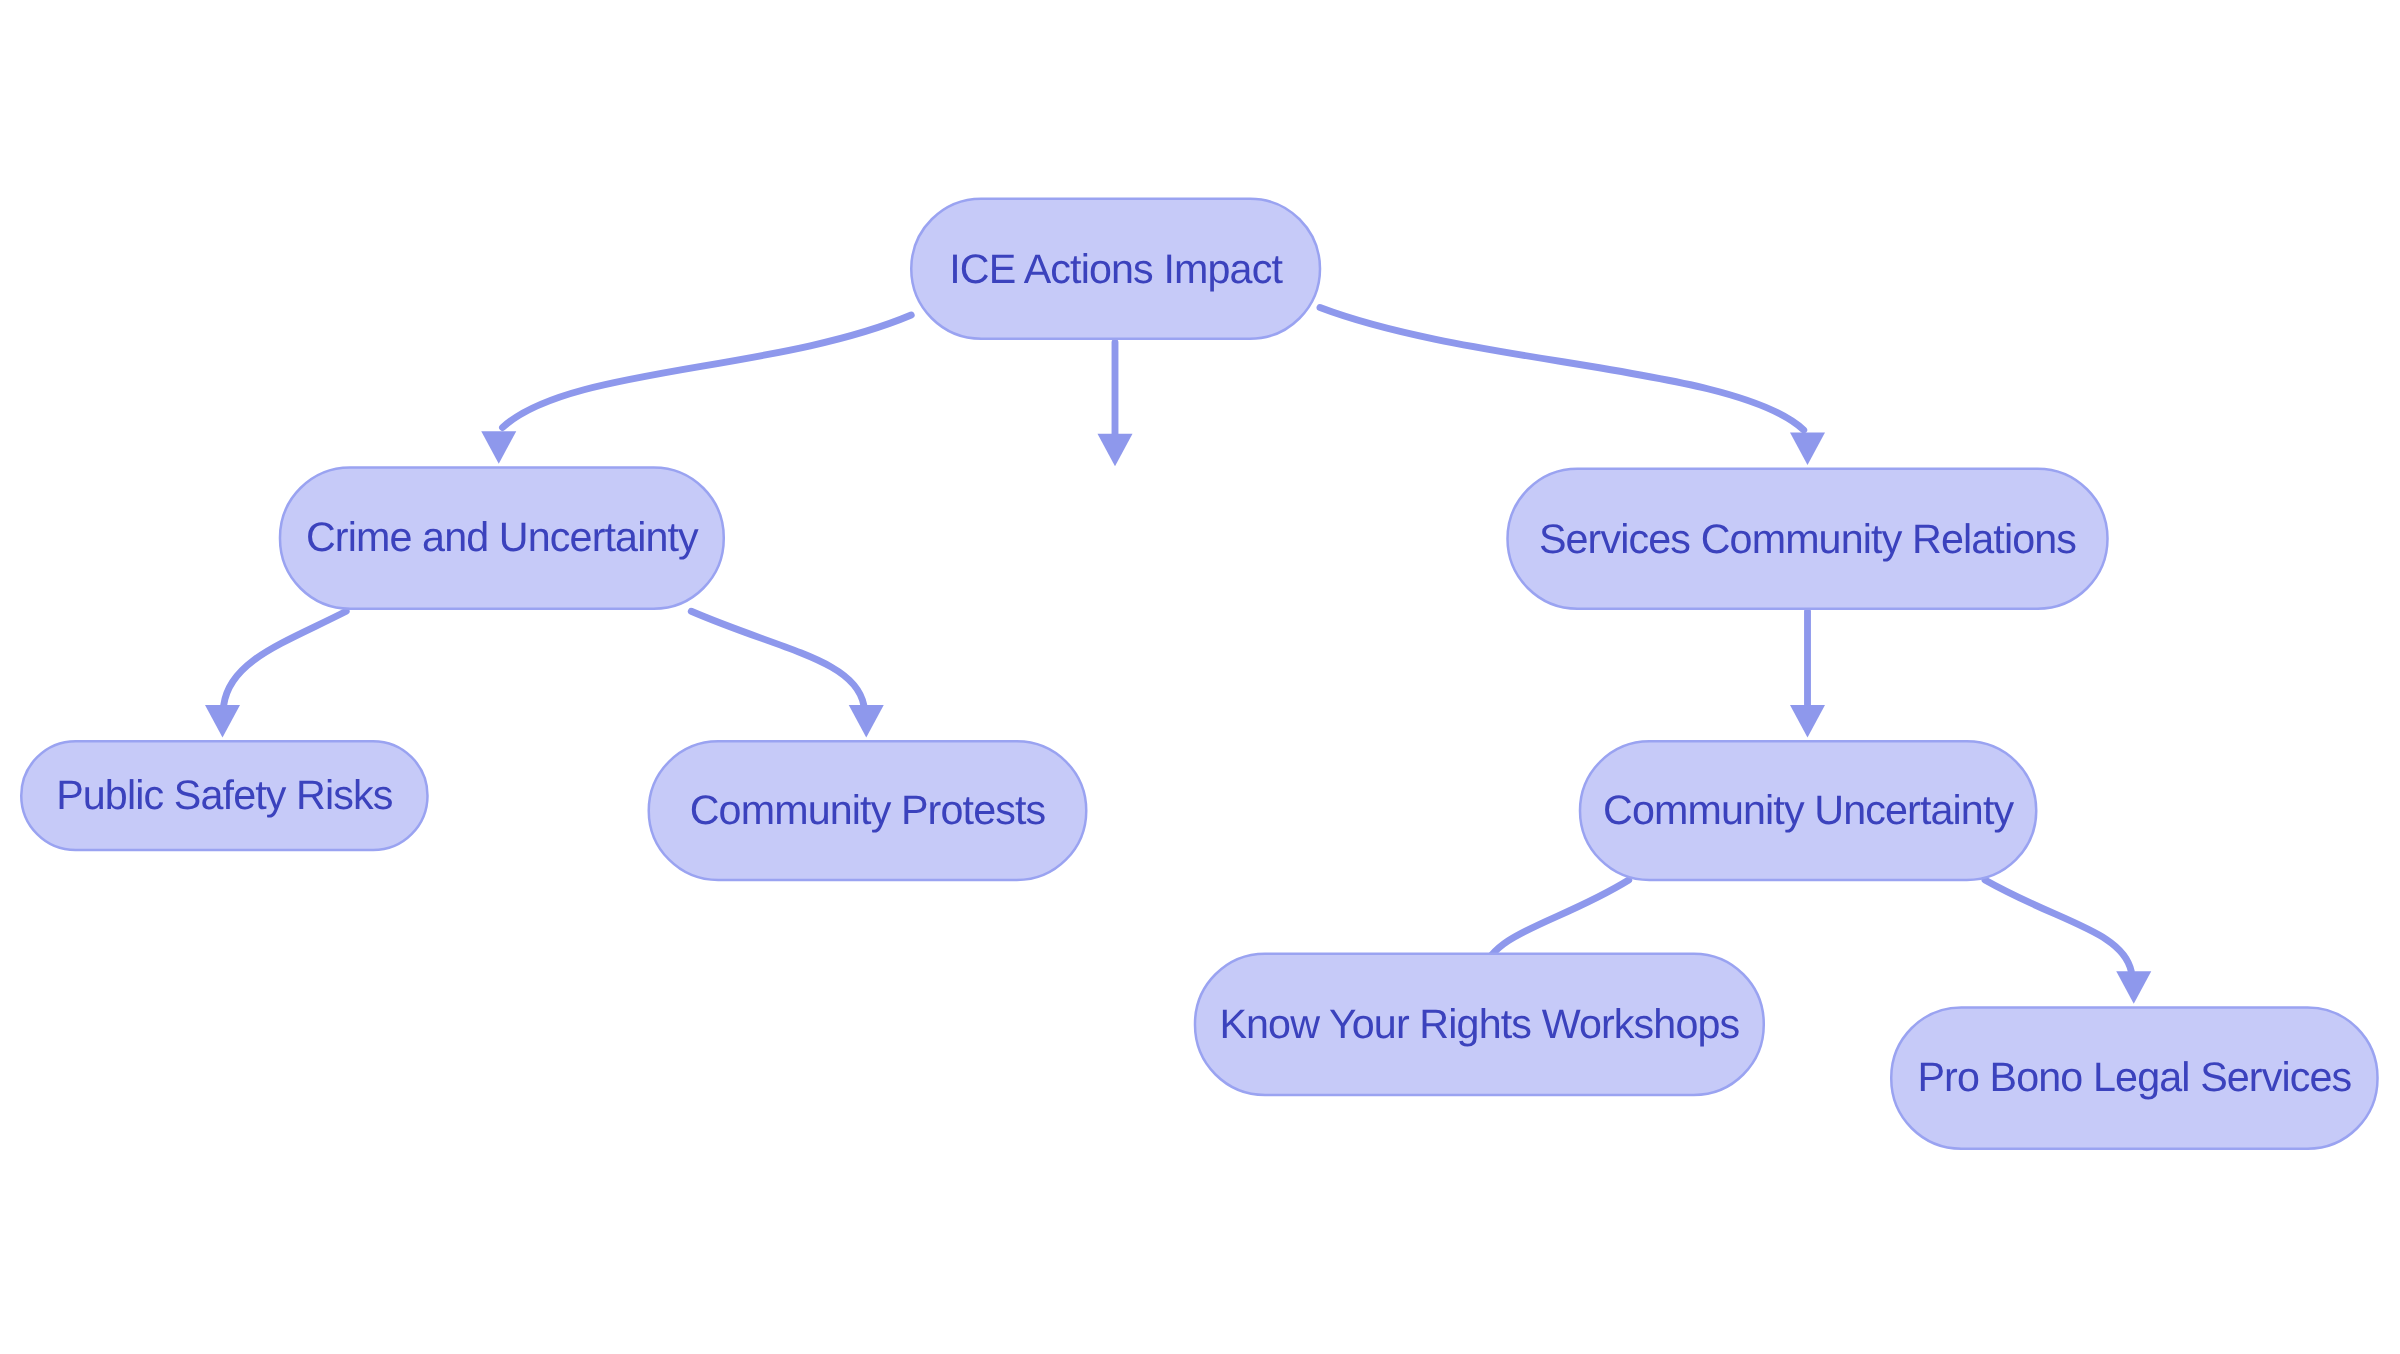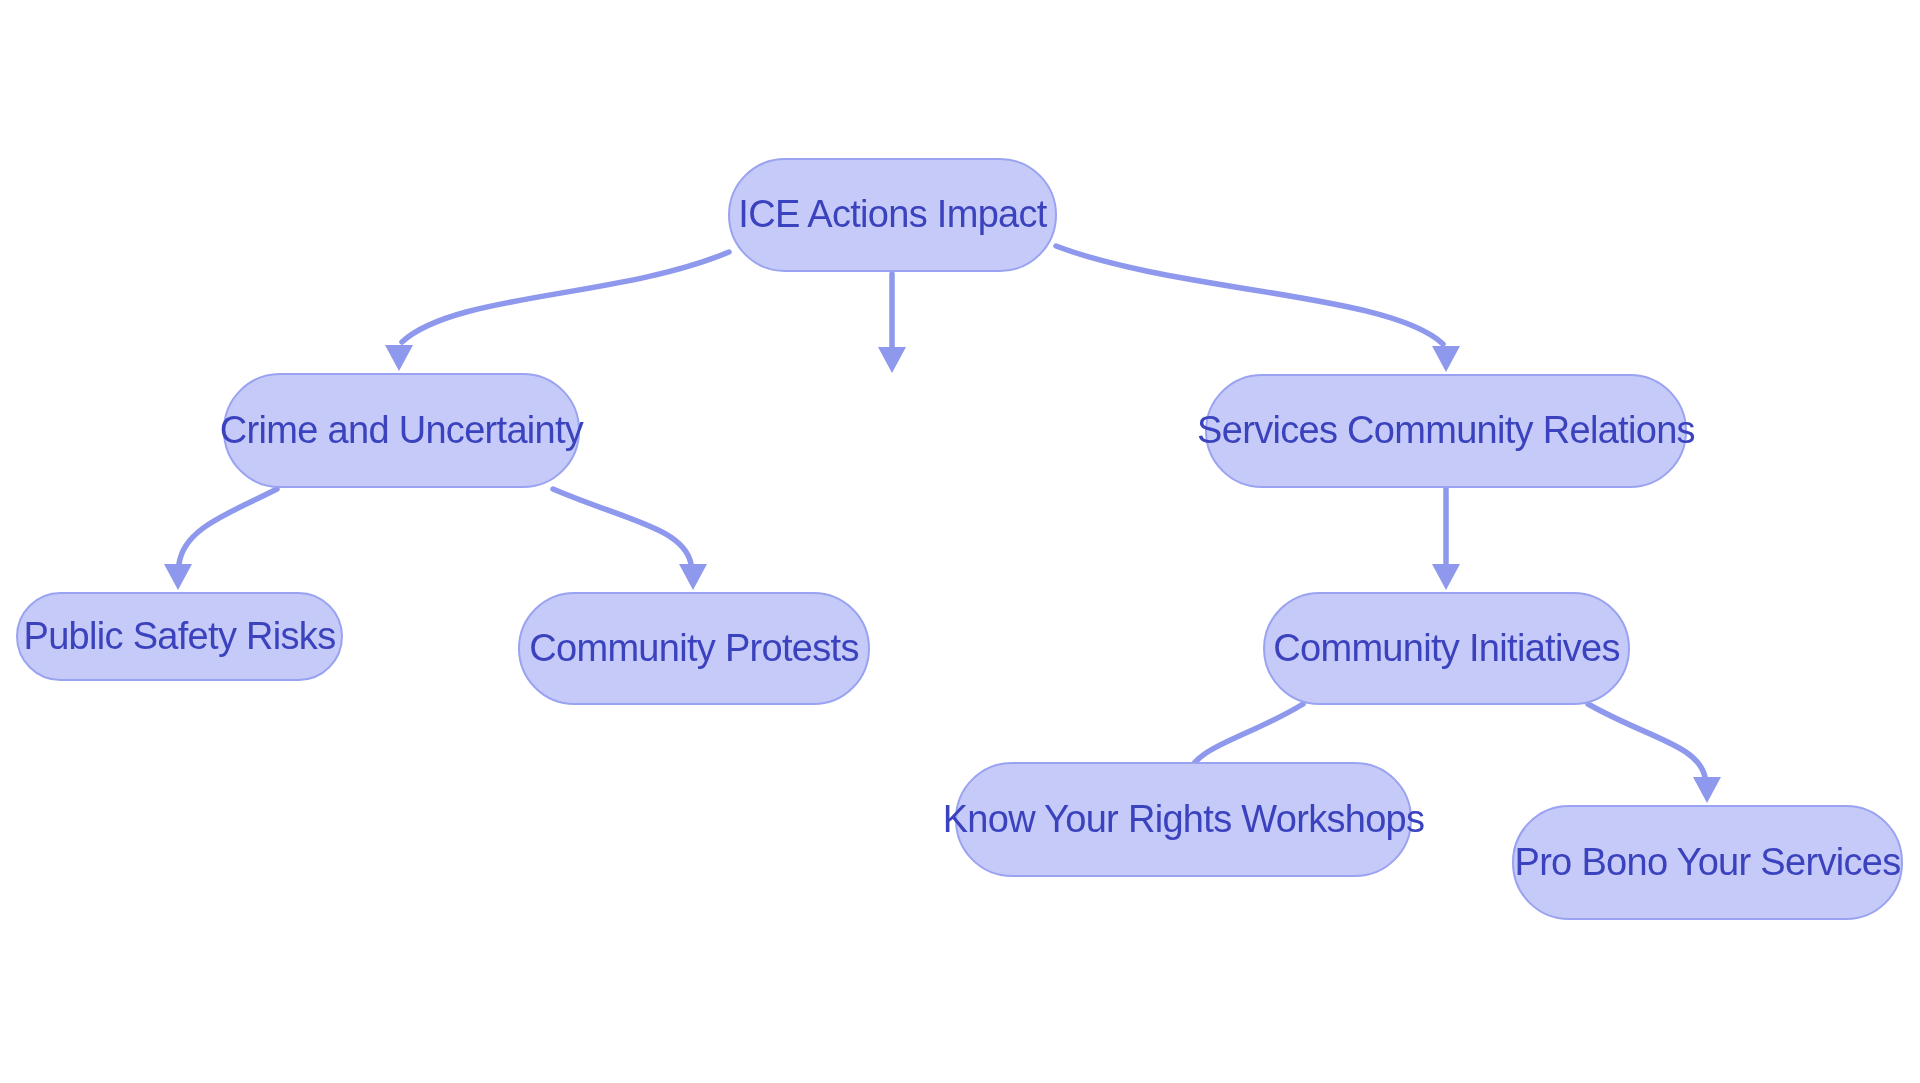--- a/index.html
+++ b/index.html
@@ -31,21 +31,21 @@
     border-radius: 57px;
     border: 2.5px solid var(--node-border, #9aa3f1);
     background: var(--node-fill, #c6caf8);
     display: flex;
     align-items: center;
     justify-content: center;
     text-align: center;
   }
   .node-label {
     color: var(--node-text, #3b42bd);
-    font-size: 38px;
+    font-size: 33px;
     letter-spacing: -0.7px;
     white-space: nowrap;
     line-height: 1;
     padding-bottom: 2px;
   }
 </style>
 </head>
 <body>
 
 <div id="diagram">
@@ -77,21 +77,21 @@
     <div class="node" style="left: 1205px; top: 374px; width: 482px; height: 114px;">
       <span class="node-label">Services Community Relations</span>
     </div>
     <div class="node" style="left: 16px; top: 592px; width: 327px; height: 89px;">
       <span class="node-label">Public Safety Risks</span>
     </div>
     <div class="node" style="left: 518px; top: 592px; width: 352px; height: 113px;">
       <span class="node-label">Community Protests</span>
     </div>
     <div class="node" style="left: 1263px; top: 592px; width: 367px; height: 113px;">
-      <span class="node-label">Community Initiatives</span>
+      <span class="node-label">Community Uncertainty</span>
     </div>
     <div class="node" style="left: 955px; top: 762px; width: 457px; height: 115px;">
       <span class="node-label">Know Your Rights Workshops</span>
     </div>
     <div class="node" style="left: 1512px; top: 805px; width: 391px; height: 115px;">
-      <span class="node-label">Pro Bono Your Services</span>
+      <span class="node-label">Pro Bono Legal Services</span>
     </div>
   </div>
 
 </body></html>

